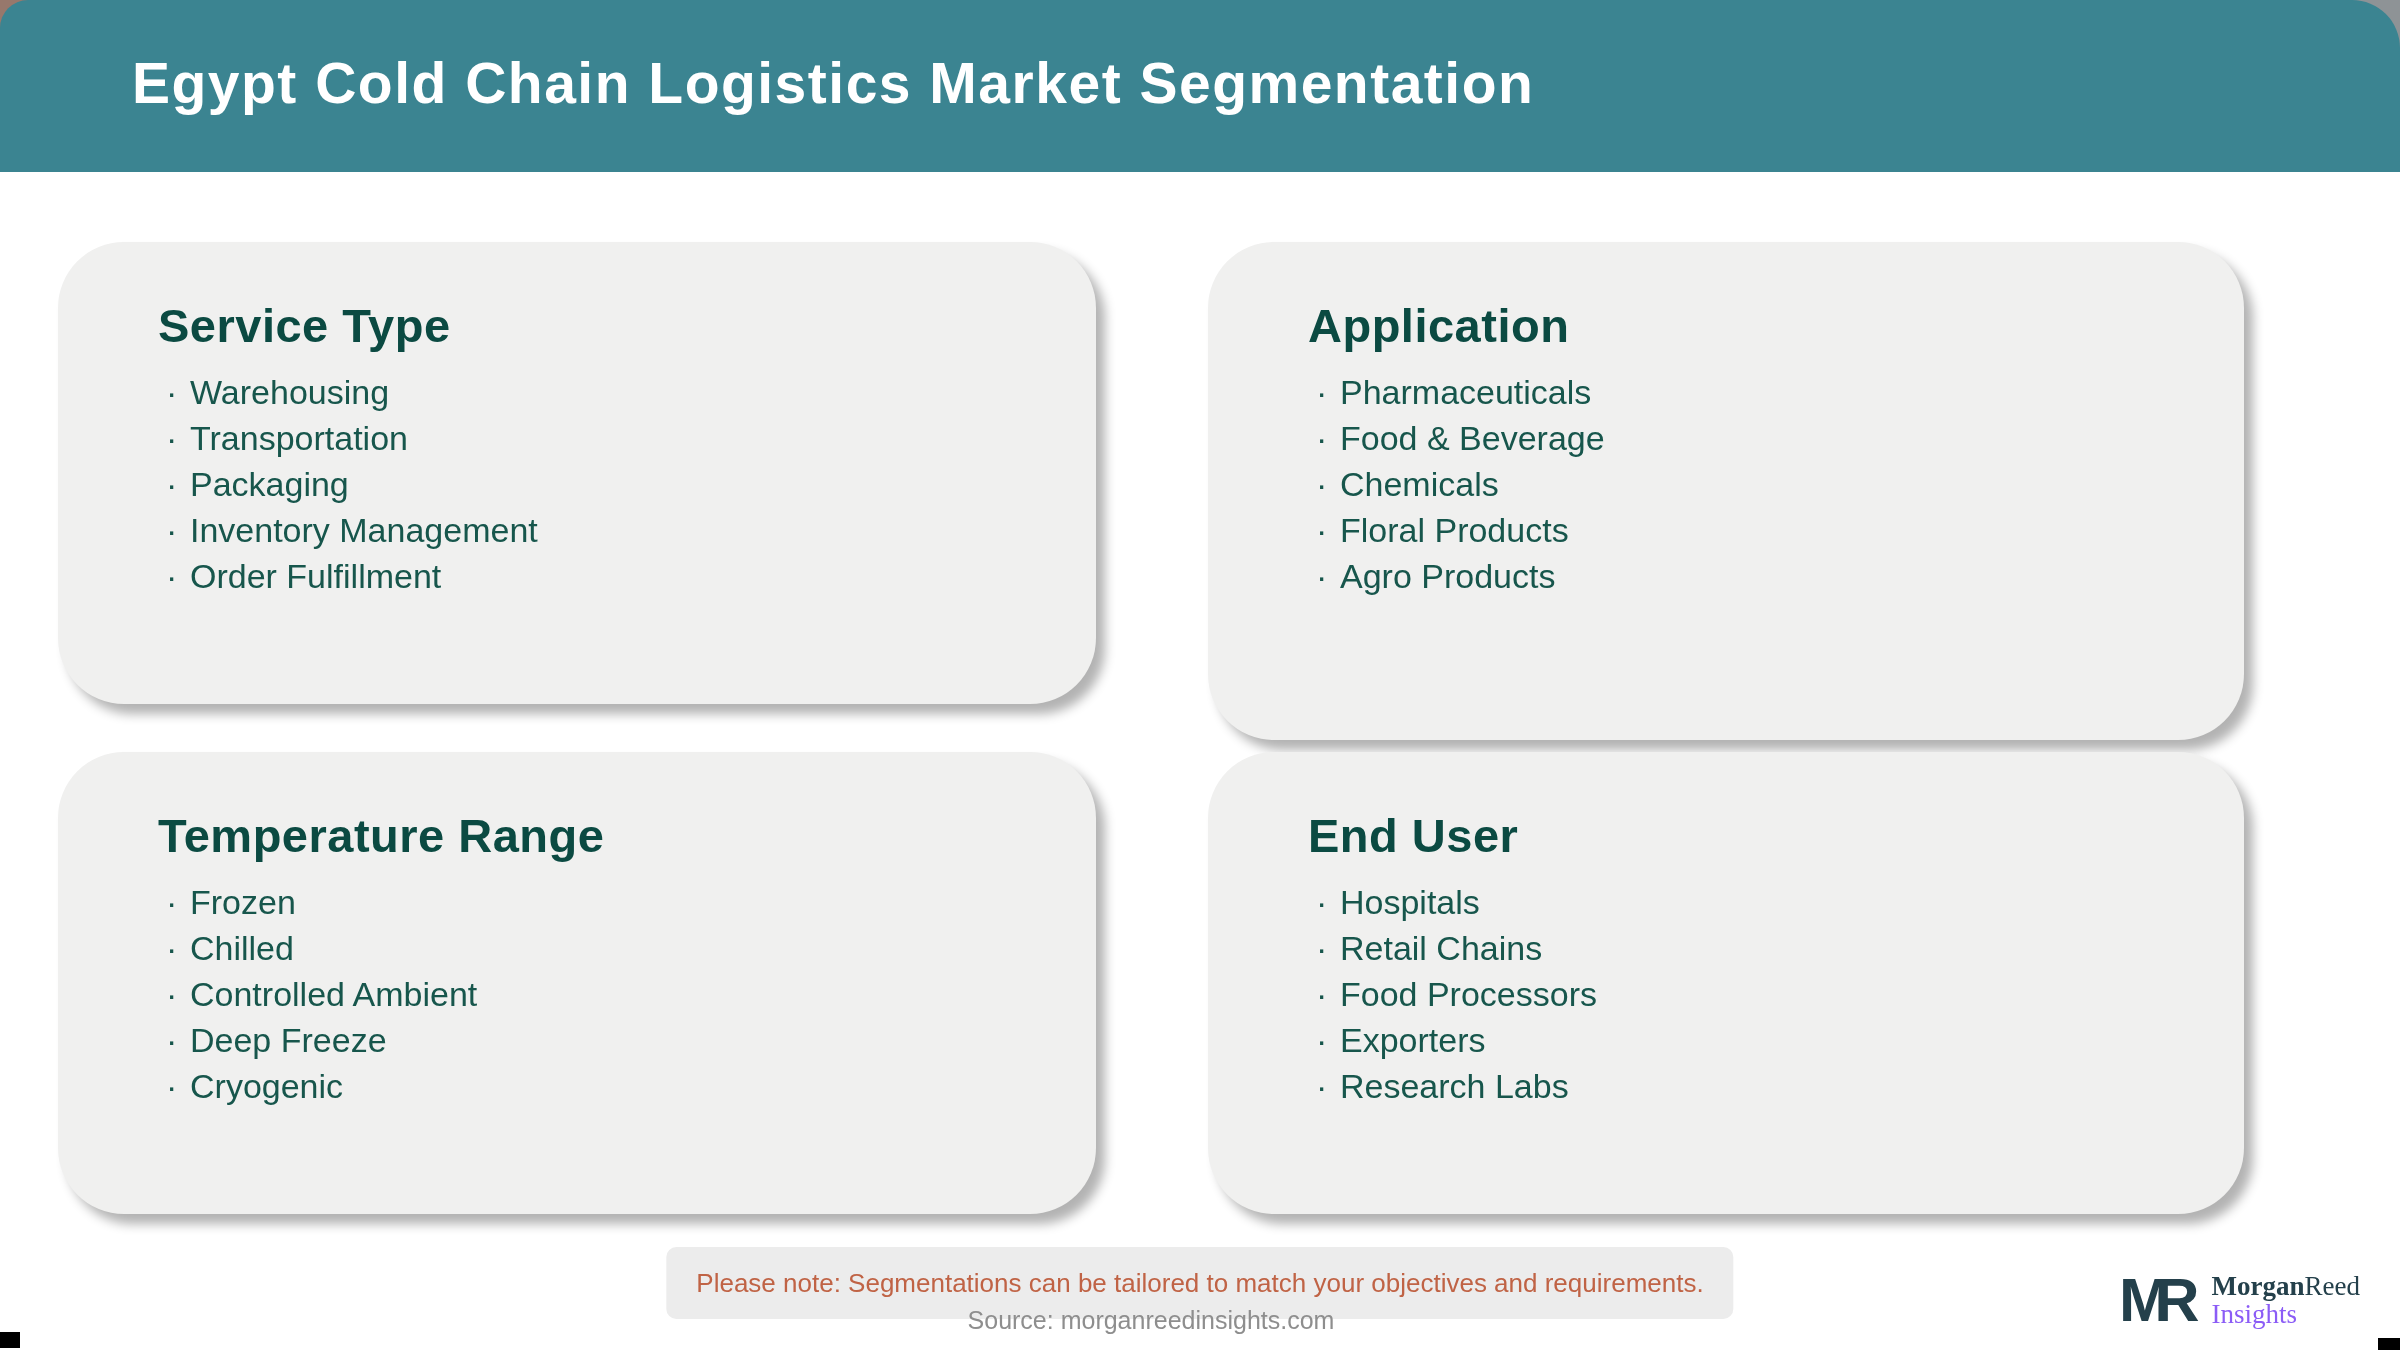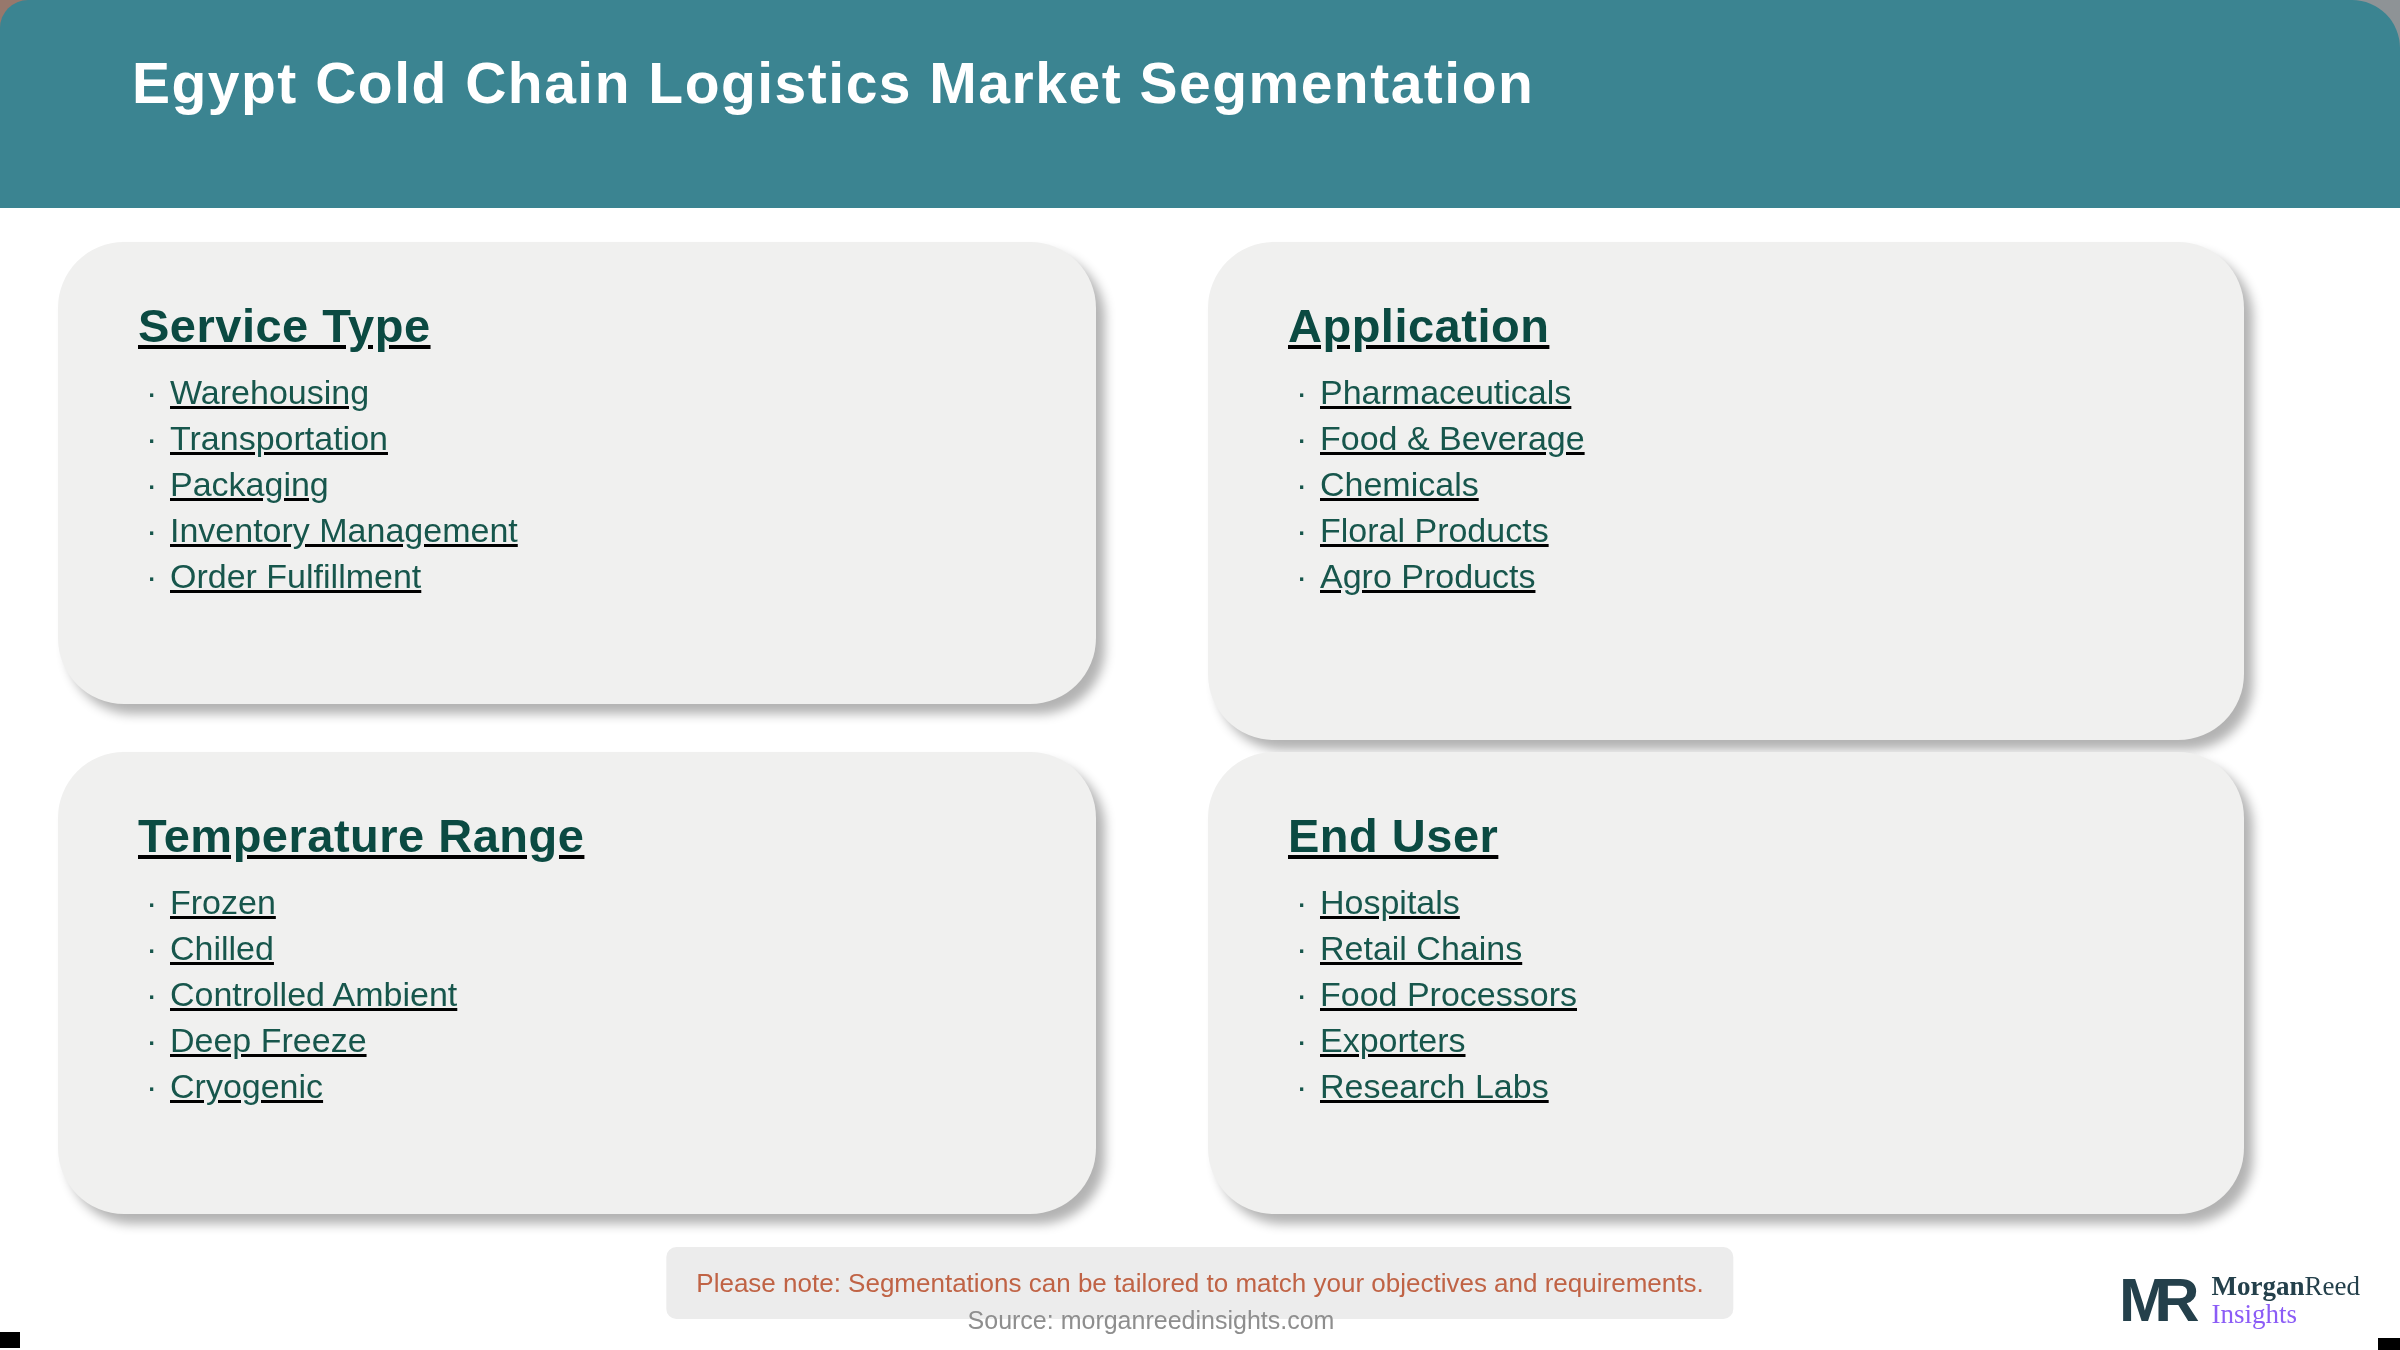--- a/index.html
+++ b/index.html
@@ -11,39 +11,39 @@
   }
   .page{position:absolute;inset:0;background:#ffffff;}
 
   
   .corner{position:absolute;top:0;}
   .corner-left{left:0;width:42px;height:42px;background:#97786c;}
   .corner-right{right:0;width:64px;height:64px;background:#8e9396;}
 
   
   .header{
-    position:absolute;left:0;top:0;width:2400px;height:208px;
+    position:absolute;left:0;top:0;width:2400px;height:172px;
     background:#3b8491;border-radius:28px 48px 0 0;
   }
   .header h1{
     margin:0;padding:50px 0 0 132px;
     font-size:57px;font-weight:bold;color:#ffffff;letter-spacing:1.5px;
   }
 
   
   .card{
     position:absolute;background:#f0f0ef;border-radius:66px;
     box-shadow:9px 10px 11px rgba(0,0,0,0.30);
     box-sizing:border-box;
   }
   .c1{left:58px;top:242px;width:1038px;height:462px;}
   .c2{left:1208px;top:242px;width:1036px;height:498px;}
   .c3{left:58px;top:752px;width:1038px;height:462px;}
   .c4{left:1208px;top:752px;width:1036px;height:462px;}
-  .card .inner{padding:56px 40px 0 80px;text-decoration:underline;}
+  .card .inner{padding:56px 40px 0 100px;}
   .card h2{
     margin:0 0 16px 0;font-size:47px;font-weight:bold;
     color:#0b4a42;letter-spacing:0.5px;
   }
   .card ul{margin:8px;padding:0;list-style:none;}
   .card li{font-size:34px;line-height:46px;color:#17564c;}
   .card li::before{content:"\00B7";display:inline-block;width:24px;}
 
   
   .note{

